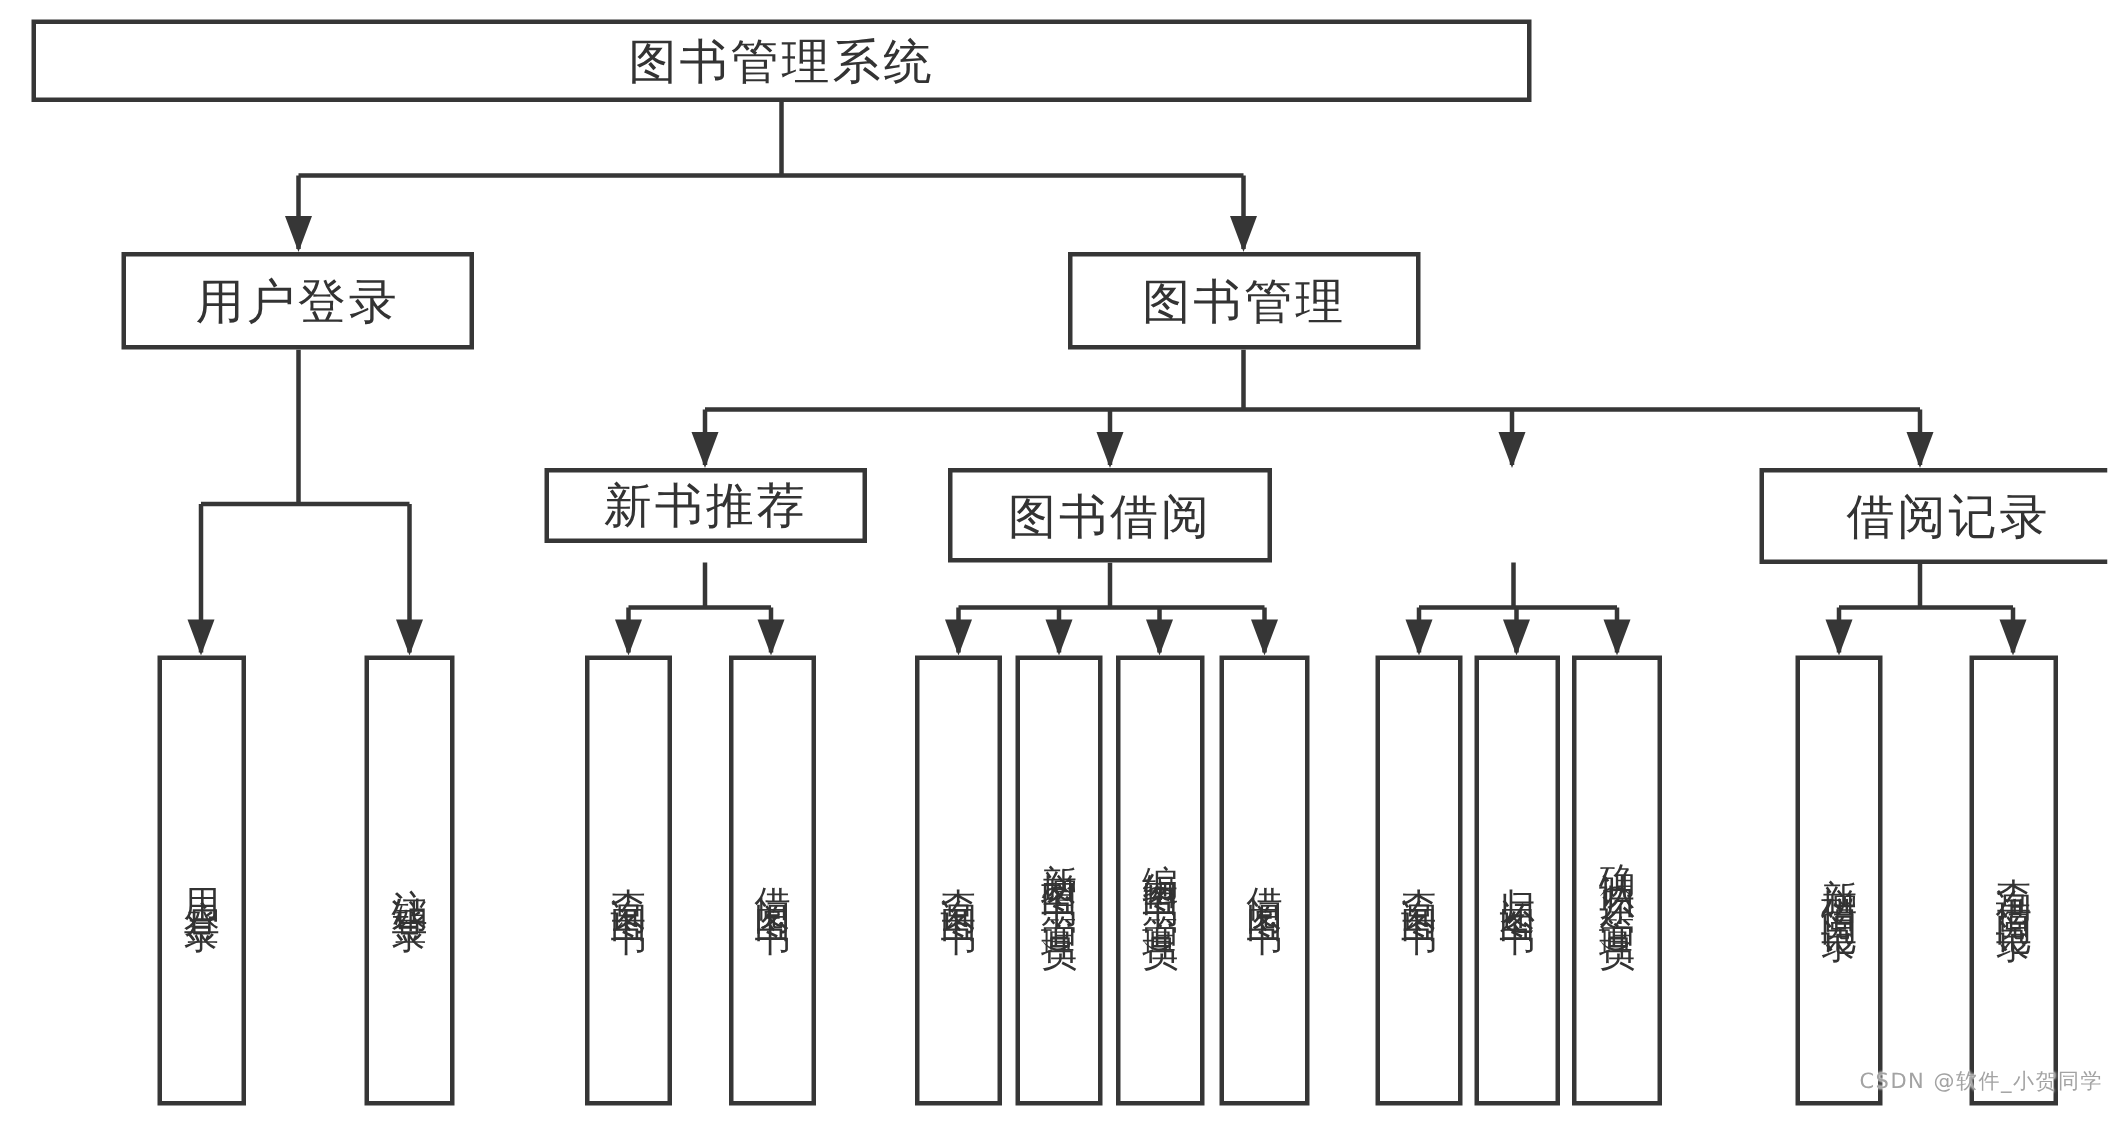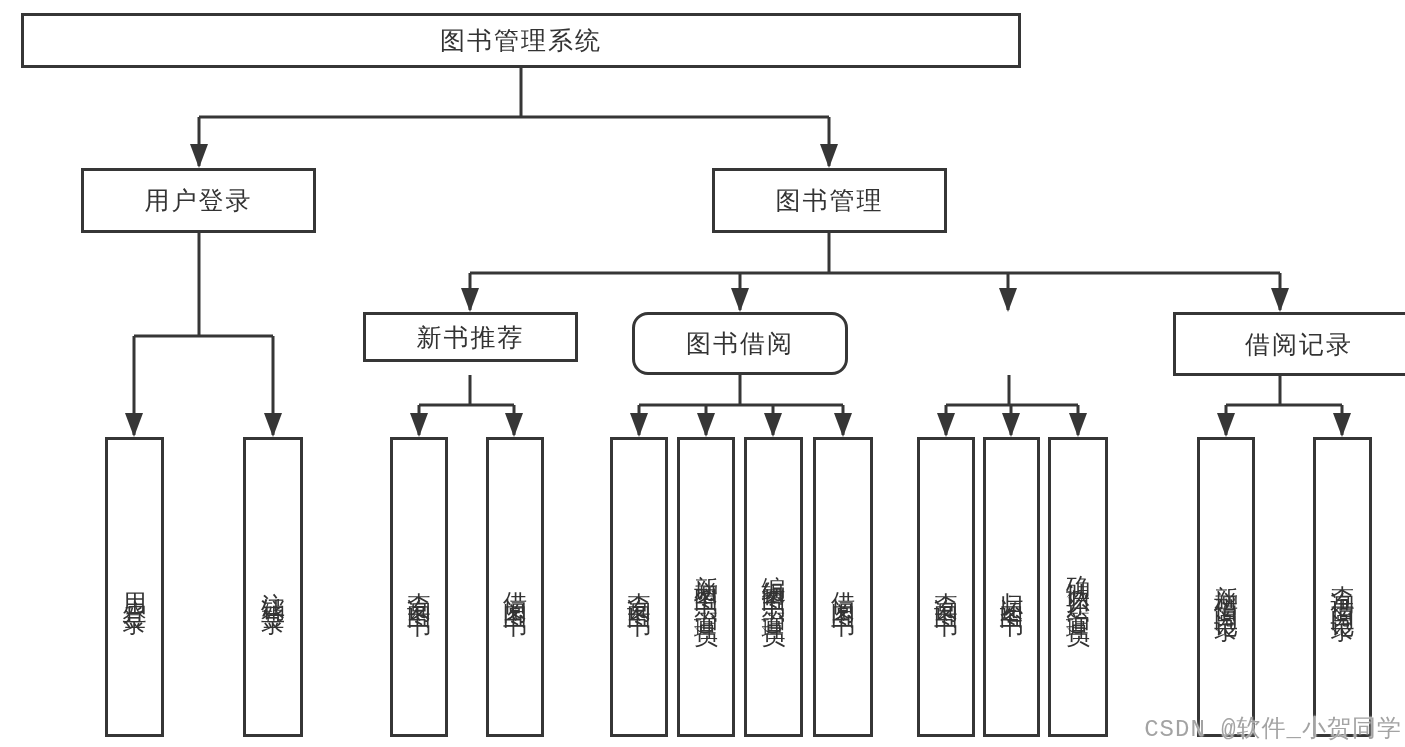--- a/index.html
+++ b/index.html
@@ -34,38 +34,38 @@
   .node {
     position: absolute;
     background: #ffffff;
     border: 3px solid var(--line);
     display: flex;
     align-items: center;
     justify-content: center;
     z-index: 2;
   }
   .hnode {
-    font-size: 25px;
+    font-size: 32px;
     letter-spacing: 2px;
     line-height: 1;
     white-space: nowrap;
   }
   .vnode {
     writing-mode: vertical-lr;
     font-size: 24px;
     letter-spacing: 7px;
     line-height: 1;
     padding: 6px 0;
   }
   
   .n-root           { left: 21px;   top: 13px;  width: 1000px; height: 55px; }
   .n-user-login     { left: 81px;   top: 168px; width: 235px;  height: 65px; }
   .n-book-mgmt      { left: 712px;  top: 168px; width: 235px;  height: 65px; }
   .n-new-books      { left: 363px;  top: 312px; width: 215px;  height: 50px; }
-  .n-book-borrow    { left: 632px;  top: 312px; width: 216px;  height: 63px; border-radius: 16px; }
+  .n-book-borrow    { left: 632px;  top: 312px; width: 216px;  height: 63px; }
   .n-current-borrow { left: 902px;  top: 312px; width: 215px;  height: 64px; }
   .n-borrow-records { left: 1173px; top: 312px; width: 252px;  height: 64px; }
   
   .leaf { top: 437px; height: 300px; }
   .n-leaf-login  { left: 105px;  width: 59px; }
   .n-leaf-logout { left: 243px;  width: 60px; }
   .n-nb-query    { left: 390px;  width: 58px; }
   .n-nb-borrow   { left: 486px;  width: 58px; }
   .n-bb-query    { left: 610px;  width: 58px; }
   .n-bb-add      { left: 677px;  width: 58px; }
@@ -74,26 +74,25 @@
   .n-cb-query    { left: 917px;  width: 58px; }
   .n-cb-return   { left: 983px;  width: 57px; }
   .n-cb-confirm  { left: 1048px; width: 60px; }
   .n-br-add      { left: 1197px; width: 58px; }
   .n-br-query    { left: 1313px; width: 59px; }
   .watermark {
     position: absolute;
     right: 3px;
     top: 712px;
     z-index: 5;
-    font-size: 24px;
+    font-size: 14px;
     letter-spacing: 1px;
     color: var(--watermark);
     text-shadow: 0 0 2px #ffffff, 0 0 2px #ffffff;
     white-space: nowrap;
-    font-family: Liberation Mono, monospace;
   }
 </style>
 </head>
 <body>
 
 <div class="stage">
 
   <svg class="connectors" viewBox="0 0 1405 747" xmlns="http://www.w3.org/2000/svg" aria-hidden="true">
     <path class="ln" d="
       M521 68 V117

